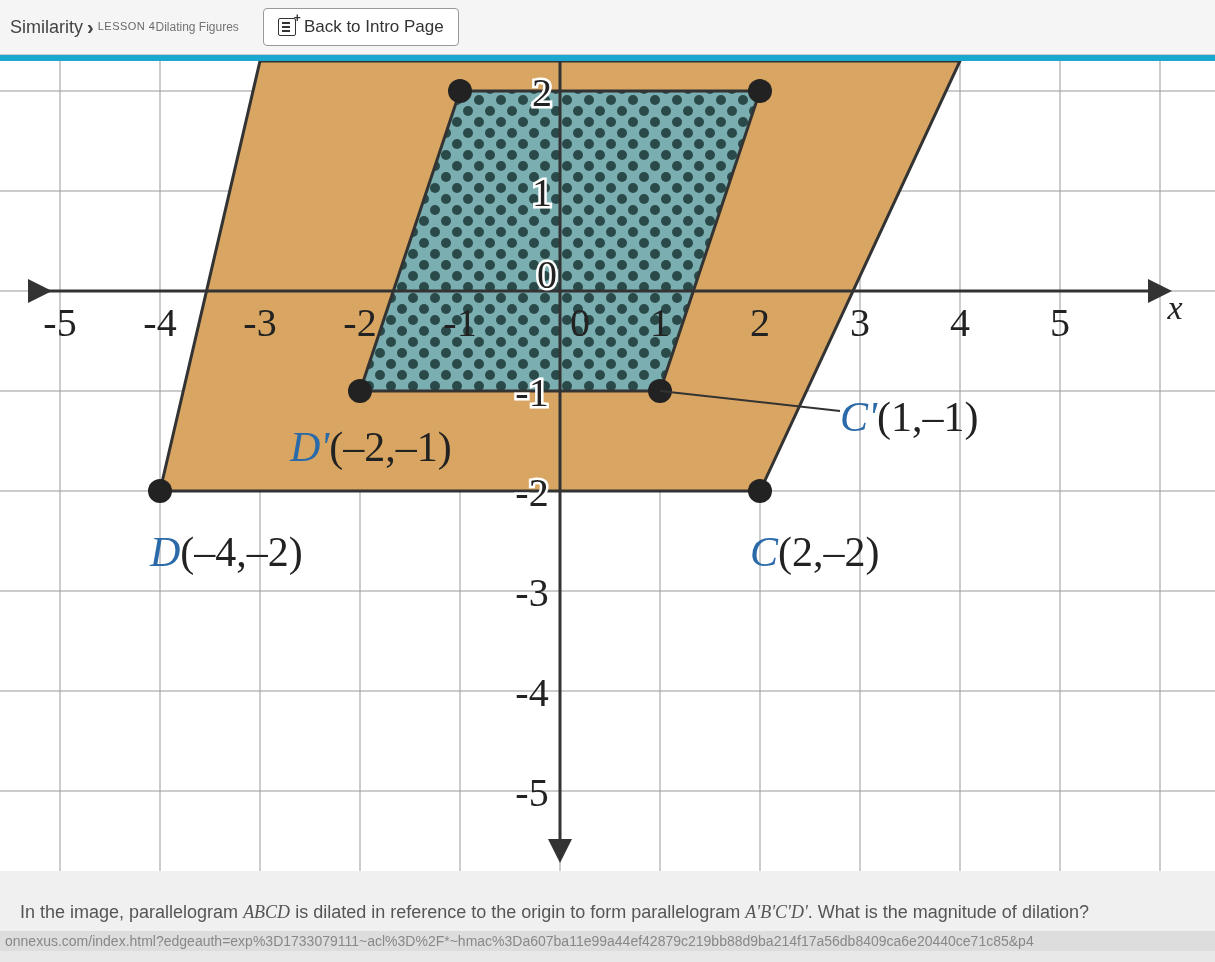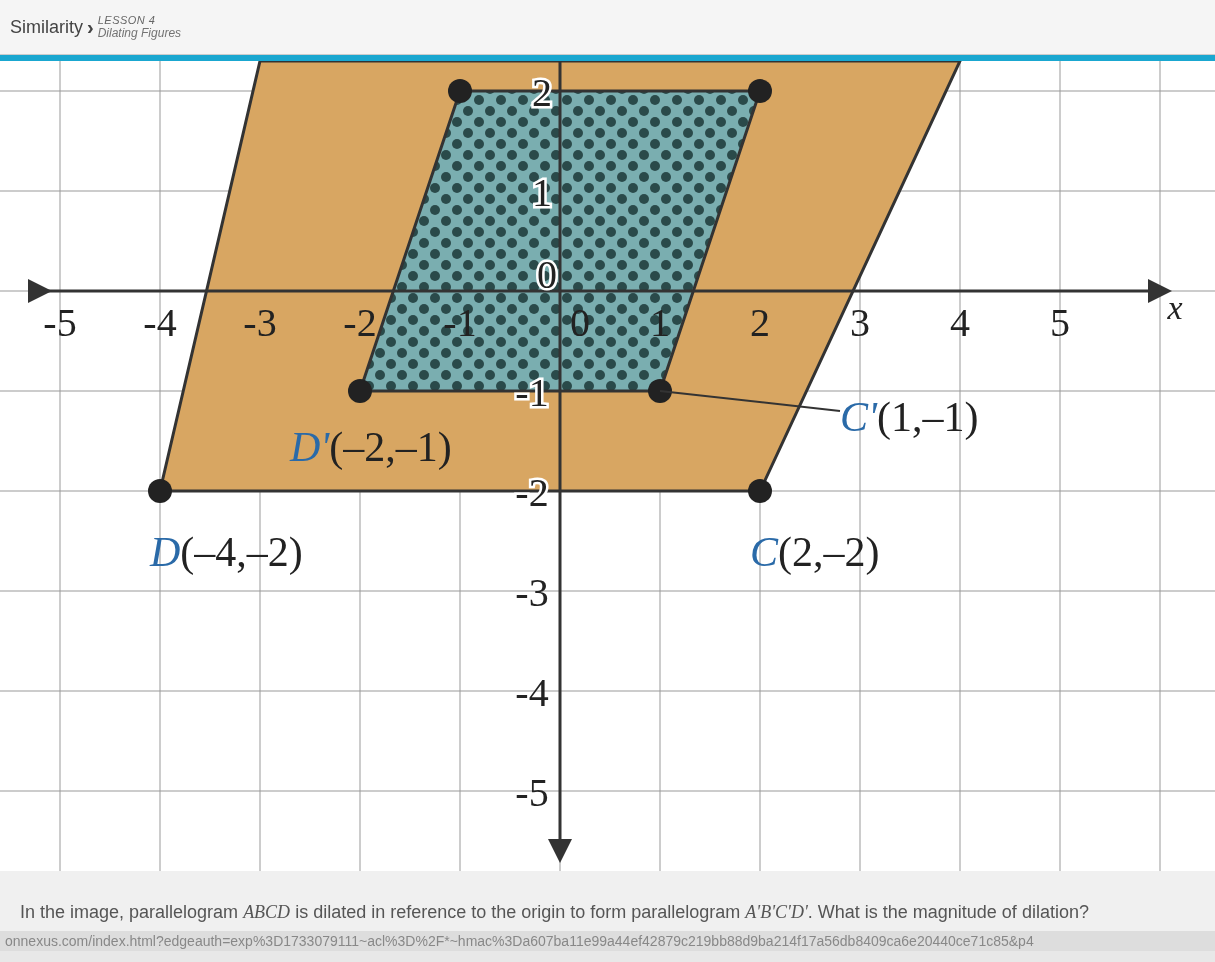--- a/index.html
+++ b/index.html
@@ -22,21 +22,21 @@
     }
     .breadcrumb-item {
       color: #444;
       font-size: 18px;
     }
     .chevron {
       color: #444;
       font-size: 20px;
       font-weight: bold;
     }
-    .lesson-stack { display: flex; flex-direction: column; font-style: italic; }
+    .lesson-stack { display: flex; flex-direction: row; }
     .lesson-label { font-size: 11px; color: #666; letter-spacing: 0.5px; }
     .lesson-title { font-size: 12px; color: #737373; }
     .intro-btn {
       display: flex;
       align-items: center;
       gap: 8px;
       background: #fff;
       border: 1px solid #999;
       border-radius: 4px;
       padding: 8px 14px;
@@ -102,20 +102,24 @@
 </head>
 <body>
 
 <div class="header">
   <span class="breadcrumb-item">Similarity</span>
   <span class="chevron">›</span>
   <div class="lesson-stack">
     <span class="lesson-label">LESSON 4</span>
     <span class="lesson-title">Dilating Figures</span>
   </div>
+  <button class="intro-btn">
+    <span class="intro-icon"></span>
+    <span>Back to Intro Page</span>
+  </button>
 </div>
 <div class="divider"></div>
 
 <div class="graph-area">
   <svg class="graph-svg" width="1215" height="810">
     <defs>
       <pattern id="dots" x="0" y="0" width="22" height="22" patternUnits="userSpaceOnUse">
         <rect width="22" height="22" fill="#7aaeb0"></rect>
         <circle cx="6" cy="6" r="5" fill="#2a4a4a"></circle>
         <circle cx="17" cy="17" r="5" fill="#2a4a4a"></circle>

